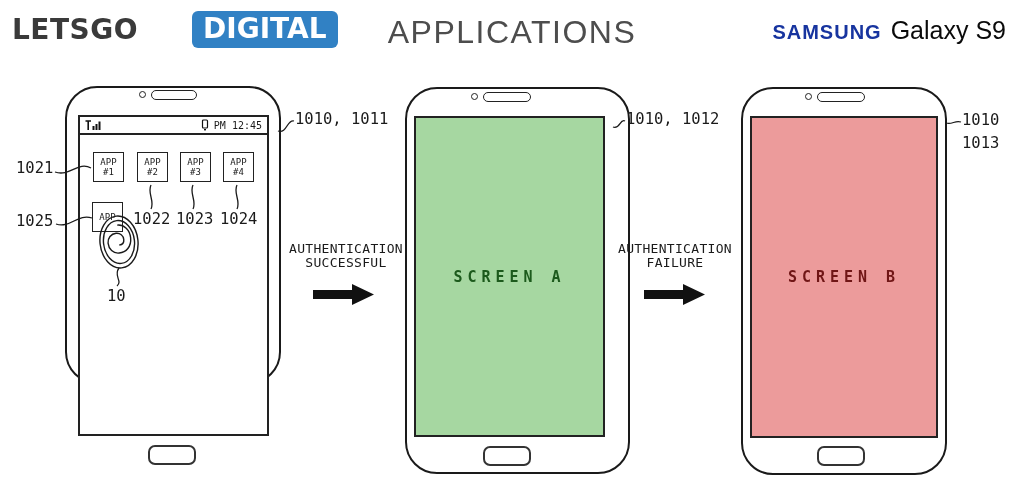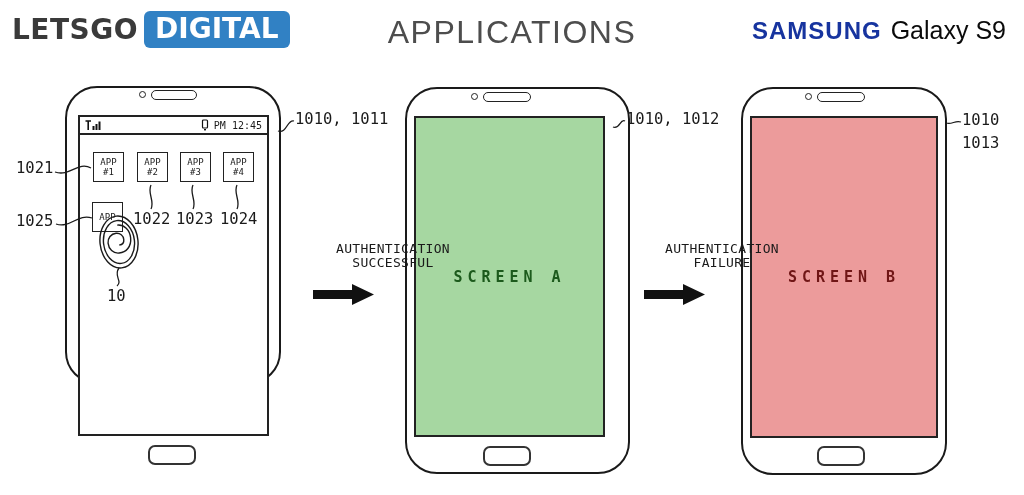--- a/index.html
+++ b/index.html
@@ -2,24 +2,24 @@
 <html><head>
 <meta charset="utf-8">
 <style>
   * { margin:0; padding:0; box-sizing:border-box; }
   body { background:#ffffff; font-family:"Liberation Sans", sans-serif; }
   .canvas { position:relative; width:1024px; height:495px; background:#fff; overflow:hidden; }
 
   
   .logo { position:absolute; left:12px; top:11px; display:flex; align-items:center; gap:6px; }
   .logo-dark { font-family:"DejaVu Sans","Liberation Sans",sans-serif; font-weight:800; font-size:28px; letter-spacing:.5px; color:#3a3a3a; }
-  .logo-badge { font-family:"DejaVu Sans","Liberation Sans",sans-serif; font-weight:800; font-size:28px; color:#fff; padding:1px 11px 3px; border-radius:6px; }
+  .logo-badge { font-family:"DejaVu Sans","Liberation Sans",sans-serif; font-weight:800; font-size:28px; color:#fff; padding:1px 11px 3px; border-radius:6px;margin-left:48px; }
   .page-title { position:absolute; left:0; right:0; top:14px; text-align:center; font-size:32px; letter-spacing:1.5px; color:#4d4d4d; }
   .brand { position:absolute; right:18px; top:16px; display:flex; align-items:baseline; gap:9px; }
-  .brand-name { font-weight:bold; font-size:24px; letter-spacing:1px; }
+  .brand-name { font-weight:bold; font-size:20px; letter-spacing:1px; }
   .brand-model { font-size:25px; color:#0a0a0a; }
 
   
   .phone { position:absolute; border:2.5px solid #1a1a1a; border-radius:32px; background:#fff; }
   .phone-left   { left:65px;  top:86px; width:216px; height:298px; }
   .phone-middle { left:405px; top:87px; width:225px; height:387px; }
   .phone-right  { left:741px; top:87px; width:206px; height:388px; }
   .camera { position:absolute; width:7px; height:7px; border:1.5px solid #222; border-radius:50%; }
   .speaker { position:absolute; height:10px; border:1.6px solid #222; border-radius:5px; }
   .home-btn { position:absolute; width:48px; height:20px; border:2px solid #333; border-radius:7px; }
@@ -33,21 +33,21 @@
 
   
   .status-bar { position:absolute; left:0; top:0; width:100%; height:18px; border-bottom:2px solid #222; display:flex; align-items:center; justify-content:space-between; padding:0 5px; }
   .status-right { display:flex; align-items:center; gap:5px; }
   .status-time { font-family:"DejaVu Sans Mono", monospace; font-size:10px; color:#1a1a1a; letter-spacing:0; white-space:pre; }
   .app-box { position:absolute; width:31px; height:30px; border:1.7px solid #222; display:flex; flex-direction:column; align-items:center; justify-content:center; font-family:"DejaVu Sans Mono", monospace; font-size:9px; line-height:10px; color:#1a1a1a; background:transparent; }
   .fp-svg { position:absolute; left:16px; top:95px; }
 
   
   .ref { position:absolute; font-family:"DejaVu Sans Mono", monospace; font-size:15.5px; color:#1a1a1a; white-space:pre; }
-  .transition { position:absolute; width:126px; text-align:center; font-family:"DejaVu Sans Mono", monospace; font-size:13px; line-height:13.5px; letter-spacing:.3px; color:#1a1a1a;margin-left:47px; }
+  .transition { position:absolute; width:126px; text-align:center; font-family:"DejaVu Sans Mono", monospace; font-size:13px; line-height:13.5px; letter-spacing:.3px; color:#1a1a1a; }
   .overlay { position:absolute; left:0; top:0; pointer-events:none; }
 </style>
 </head>
 <body>
 
 <div class="canvas">
 
   <div class="logo">
     <span class="logo-dark">LETSGO</span>
     <span class="logo-badge" style="background-color: rgb(49, 129, 196);">DIGITAL</span>

